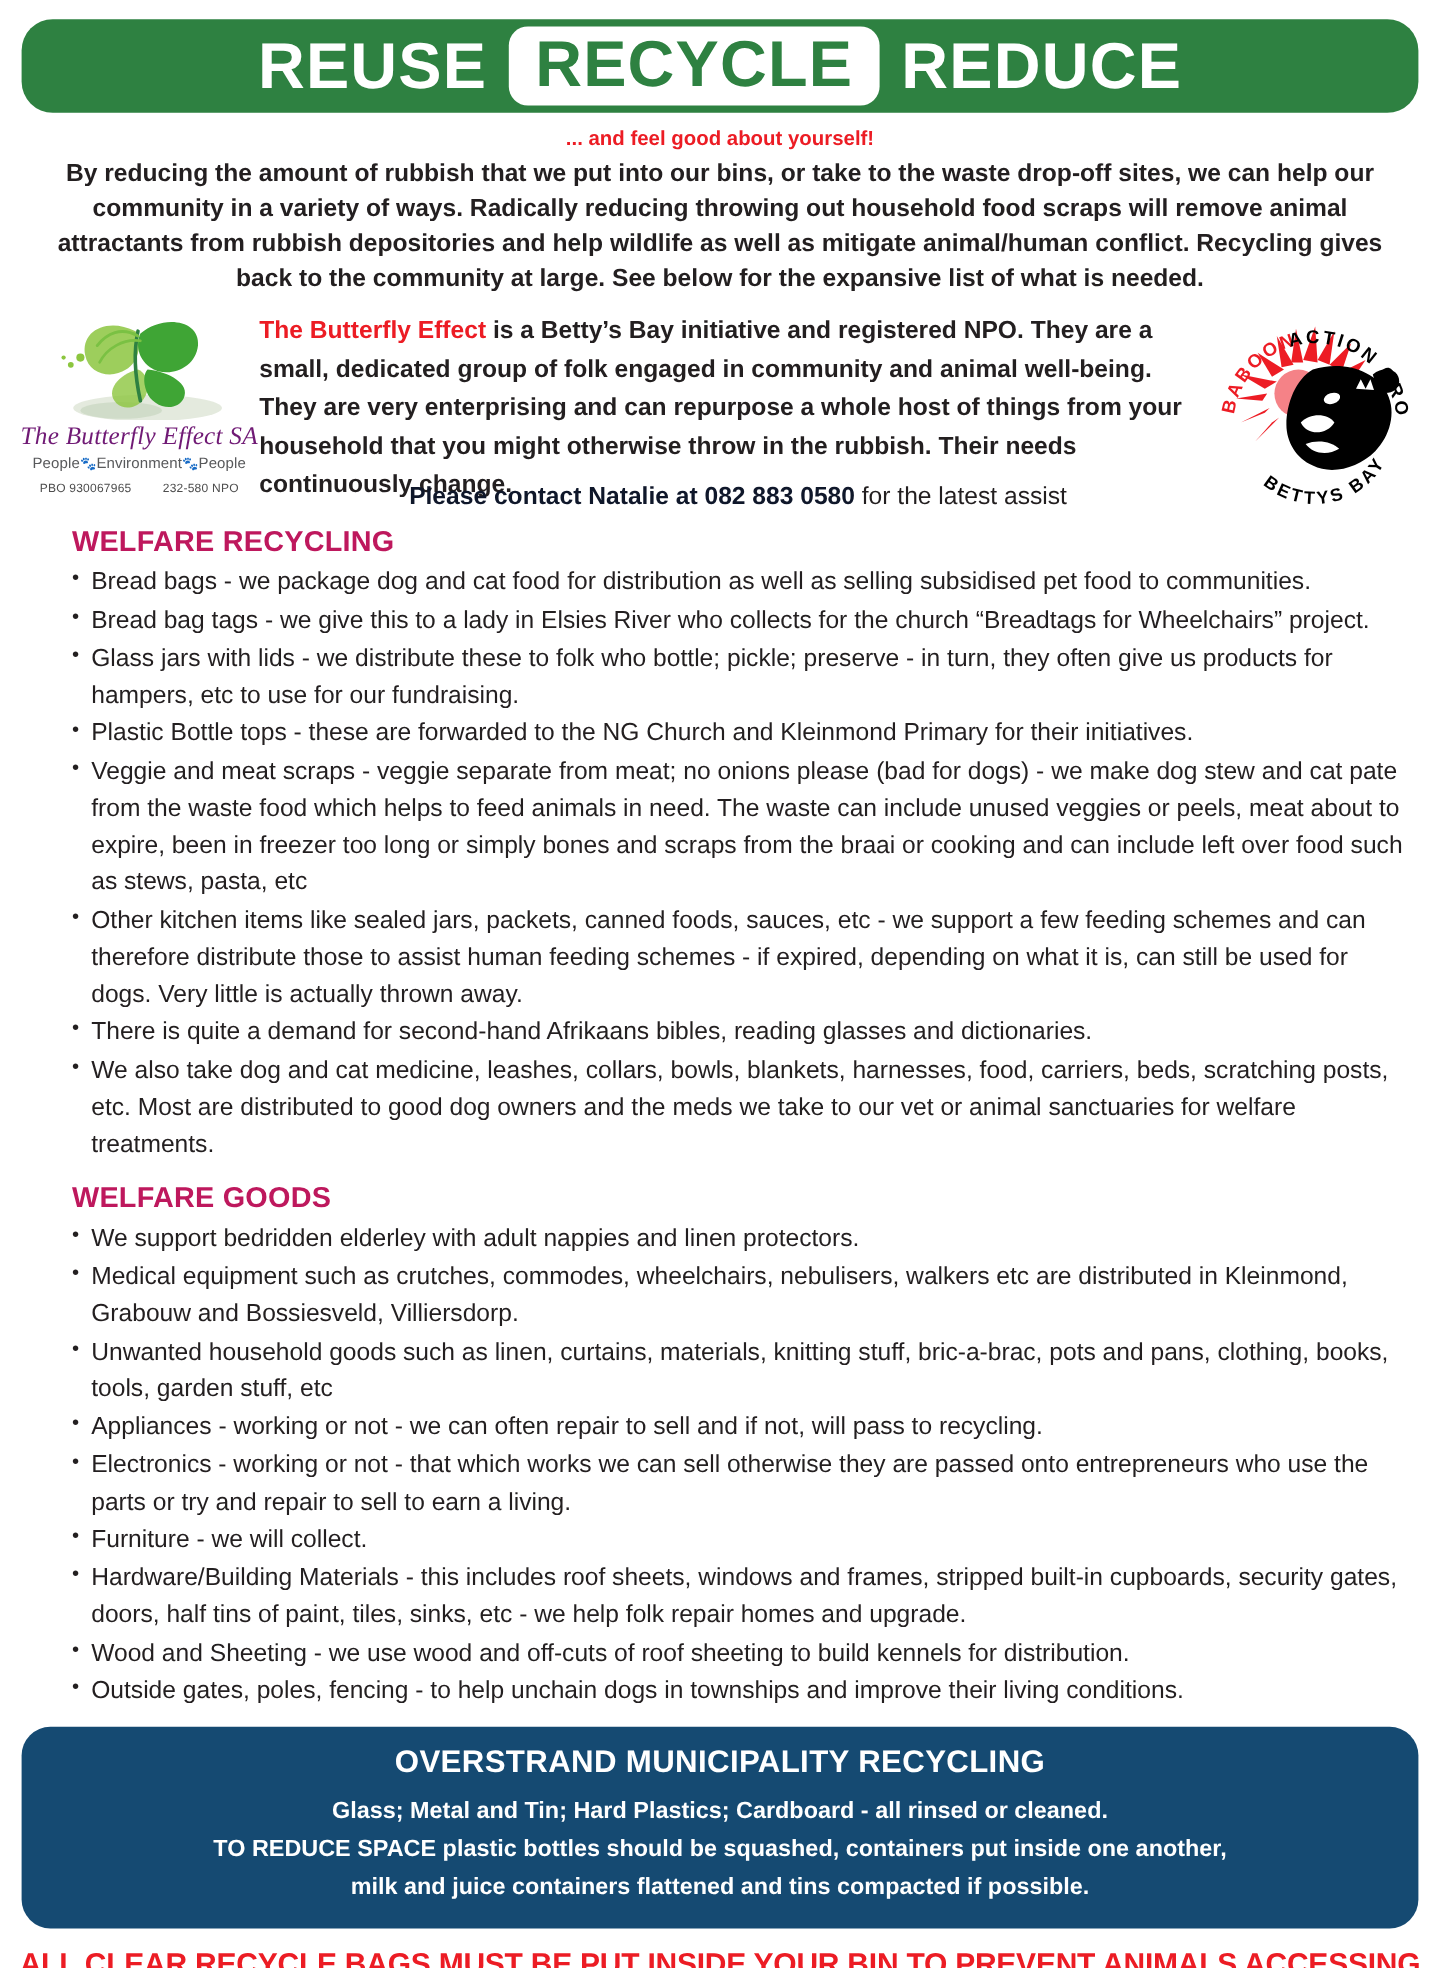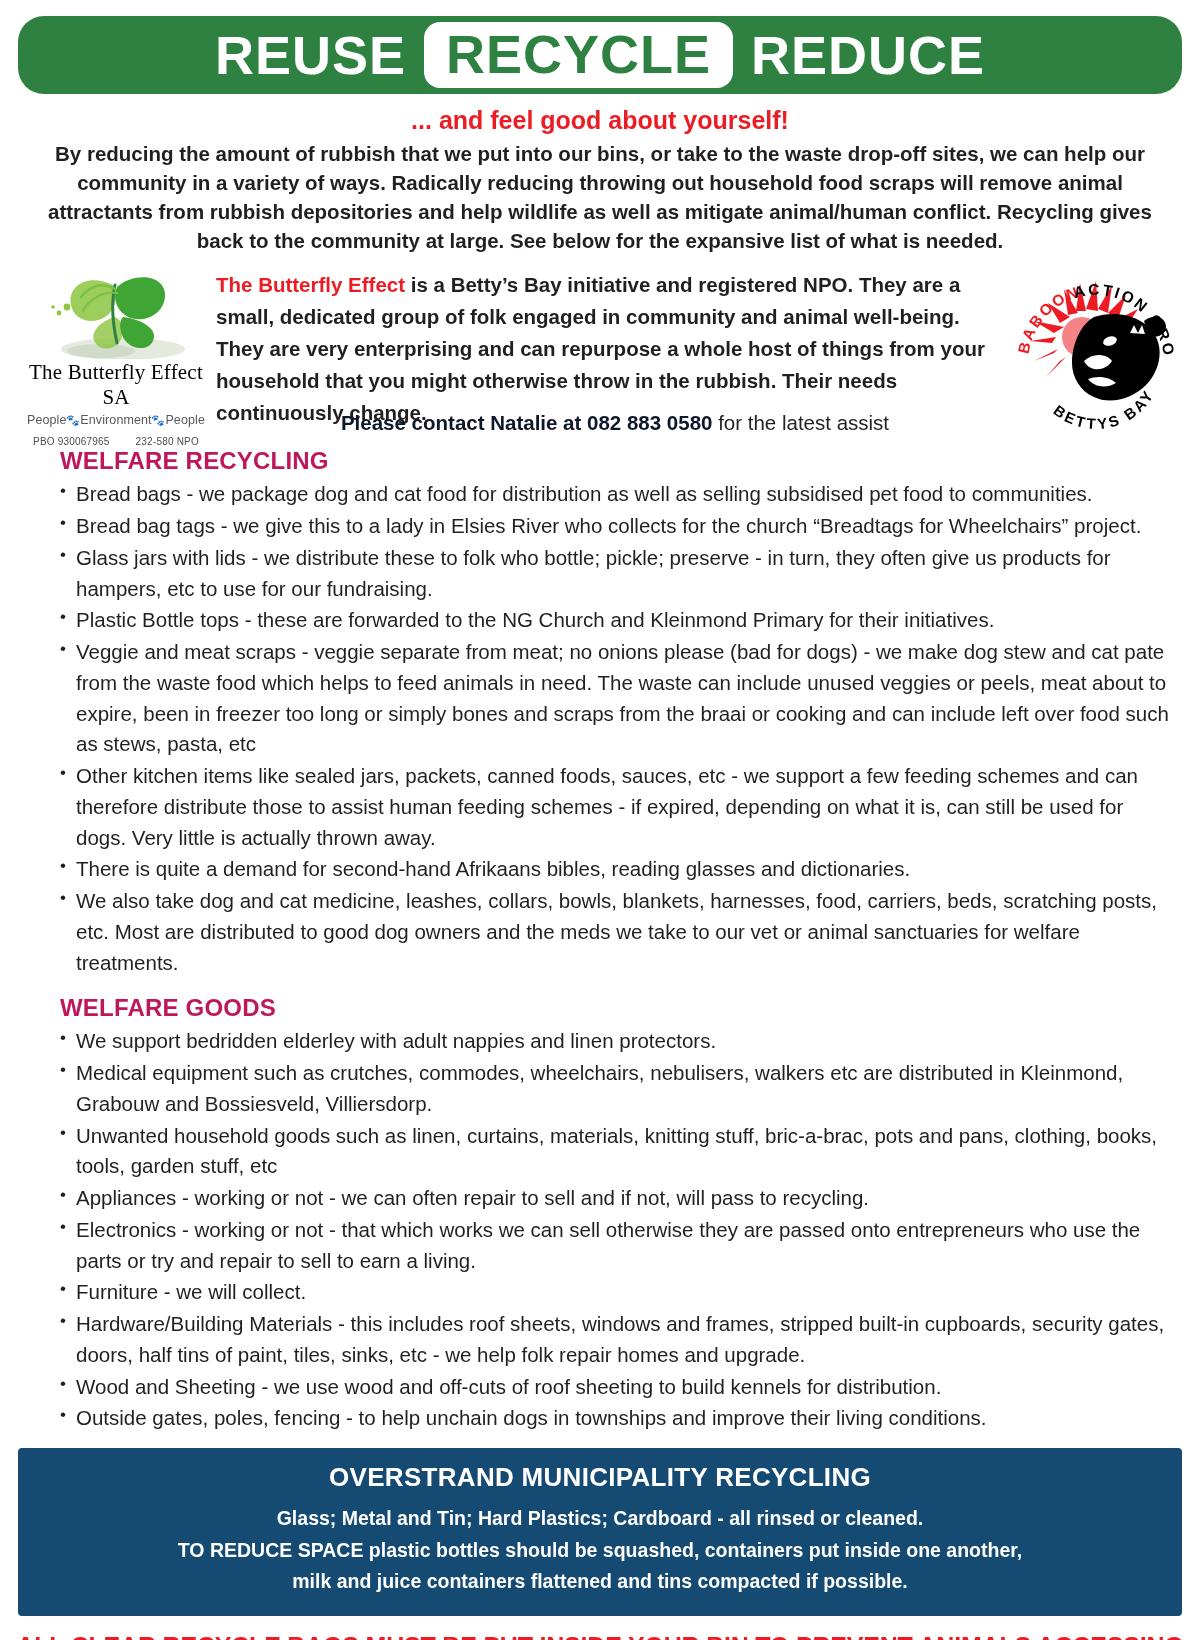--- a/index.html
+++ b/index.html
@@ -47,21 +47,21 @@
     font-size: 54px;
     font-weight: bold;
     letter-spacing: 1px;
     line-height: 1;
   }
 
   
   .tagline {
     text-align: center;
     color: #ec1c24;
-    font-size: 25px;
+    font-size: 17px;
     font-weight: bold;
     margin-top: 12px;
   }
   .intro {
     text-align: center;
     font-size: 20.5px;
     font-weight: bold;
     color: #231f20;
     line-height: 1.42;
     margin: 4px 36px 0 36px;
@@ -80,23 +80,24 @@
     left: 16px;
     top: 4px;
     width: 200px;
     text-align: center;
   }
   .bfly-art { position: relative; height: 92px; }
   .bfly-art svg { position: absolute; left: 50%; top: 0; transform: translateX(-50%); }
   .bfly-name {
     font-family: "Liberation Serif", serif;
     font-size: 21px;
-    color: #000000;
+    color: #701a75;
     letter-spacing: .2px;
     margin-top: 1px;
+    font-style: italic;
   }
   .bfly-sub {
     font-size: 12.5px;
     color: #58595b;
     margin-top: 3px;
     letter-spacing: .1px;
   }
   .bfly-sub .pawsep { color: #9aa0a0; font-size: 11px; }
   .bfly-reg {
     font-size: 10px;
@@ -165,21 +166,21 @@
     top: -1px;
     font-size: 17px;
     color: #231f20;
   }
   #welfare-goods-section .section-title { margin-top: 16px; }
 
   
   .footer-box {
     margin: 14px 18px 0 18px;
     background: #154a72;
-    border-radius: 4px;
+    border-radius: 24px;
     color: #ffffff;
     text-align: center;
     padding: 14px 20px 18px 20px;
   }
   .footer-title {
     font-size: 26px;
     font-weight: bold;
     letter-spacing: .3px;
     margin-bottom: 10px;
   }

